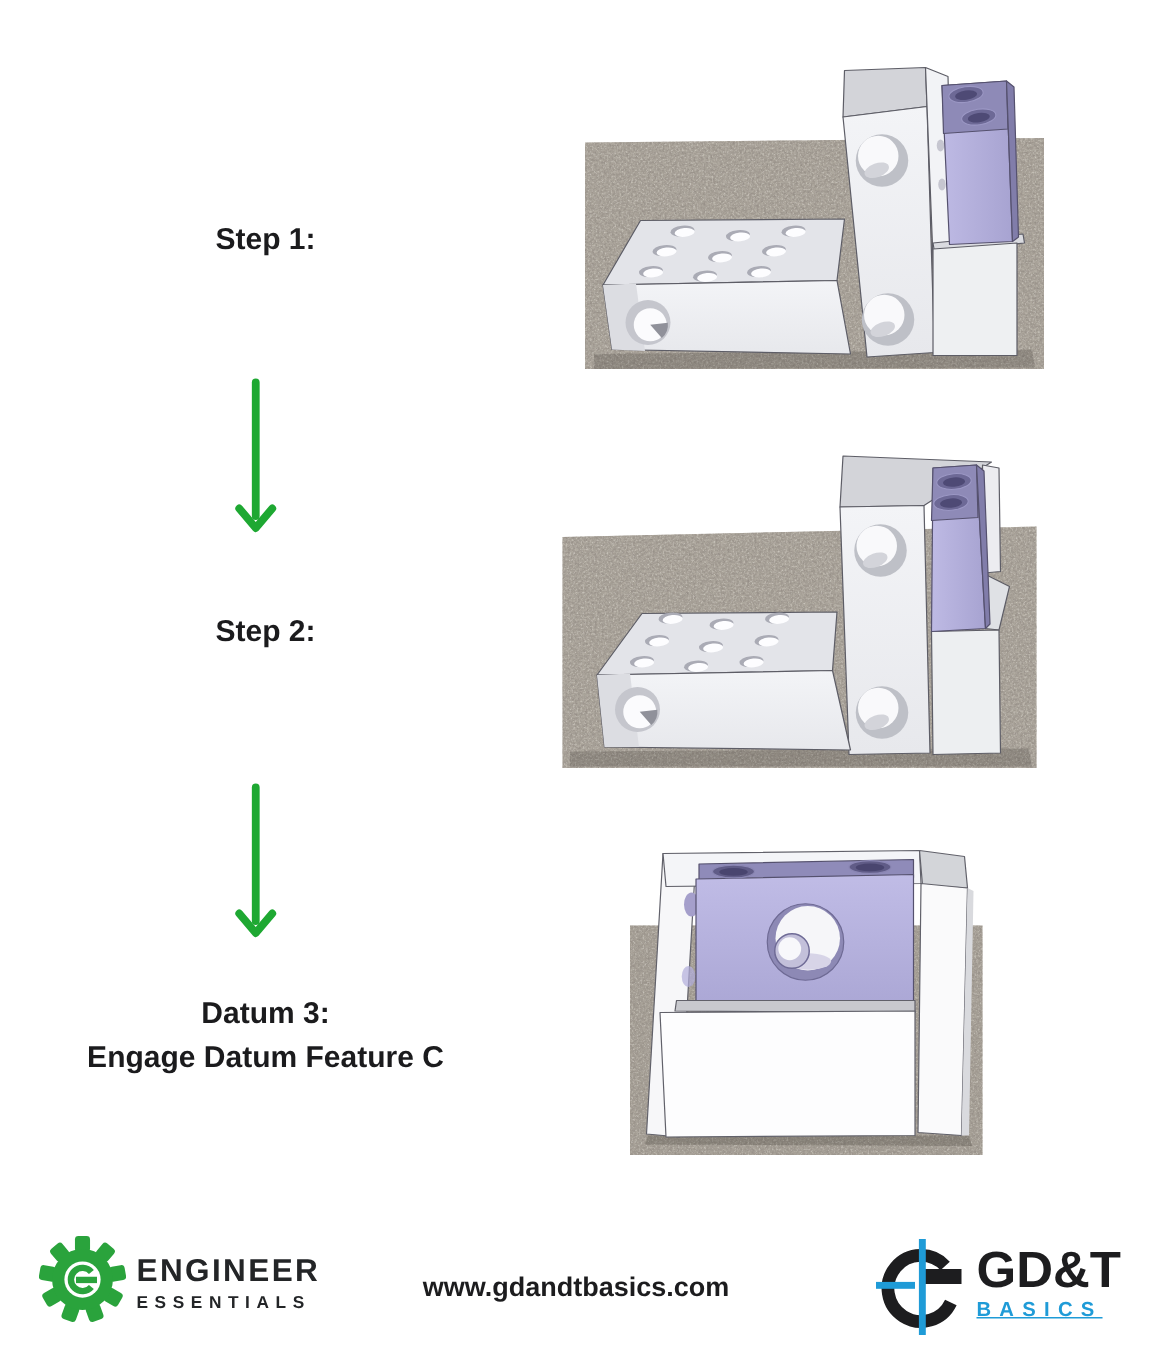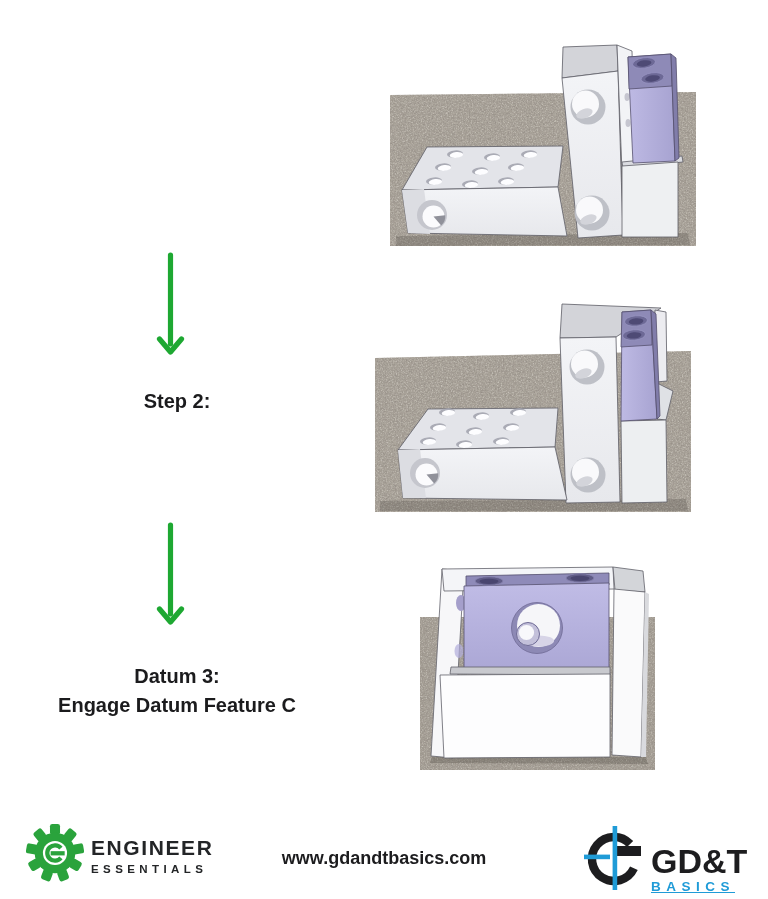--- a/index.html
+++ b/index.html
@@ -8,21 +8,21 @@
   .step-label{position:absolute;left:17px;width:320px;text-align:center;
               font-weight:bold;font-size:20px;line-height:29px;color:#1b1b1d;}
   .illus,.arrow{position:absolute;}
   .footer-item{position:absolute;}
   .ee-logo{left:26px;top:824px;display:flex;align-items:center;}
   .ee-text{margin-left:7px;padding-top:4px;}
   .ee-line1{font-size:21px;font-weight:bold;letter-spacing:1.6px;color:#232527;}
   .ee-line2{font-size:11.5px;font-weight:bold;letter-spacing:4.4px;color:#232527;margin-top:3px;}
   .site-url{left:50%;top:848px;transform:translateX(-50%);
             font-size:18px;font-weight:bold;color:#1c1c1e;}
-  .gdt-logo{left:581px;top:822px;display:flex;align-items:flex-end;}
+  .gdt-logo{left:581px;top:822px;display:flex;align-items:flex-start;}
   .gdt-text{margin-left:4px;padding-top:9px;}
   .gdt-line1{font-size:34px;font-weight:800;letter-spacing:0px;color:#1d1d1f;line-height:32px;}
   .gdt-line2{font-size:13.5px;font-weight:bold;letter-spacing:5.5px;color:#1f9bd7;margin-top:2px;text-decoration:underline;}
 </style>
 </head>
 <body>
 
 <div class="page">
 
   <svg width="0" height="0" style="position:absolute" aria-hidden="true">
@@ -68,20 +68,21 @@
       </g>
       <g id="bighole">
         <circle r="17.5" fill="#bec0c7"></circle>
         <circle cx="-2.5" cy="-3" r="13.5" fill="#f9f9fb"></circle>
         <ellipse cx="-3.5" cy="6.5" rx="8.5" ry="4.6" fill="#d3d4da" transform="rotate(-20 -3.5 6.5)"></ellipse>
       </g>
     </defs>
   </svg>
 
   <div class="step-label" style="top:146px">
+    <div>Step 1:</div>
   </div>
 
   <svg class="illus" style="left:385px;top:40px" width="315" height="212" viewBox="385 40 315 212">
     <g>
       <polygon points="390,95 696,92 696,246 390,246" fill="#b0aaa0"></polygon>
       <polygon points="390,95 696,92 696,246 390,246" filter="url(#graniteNoise)"></polygon>
       <polygon points="390,95 696,92 696,246 390,246" filter="url(#graniteLight)"></polygon>
     </g>
     <polygon points="396,236 688,233 690,245 396,246" fill="rgba(55,50,45,0.22)"></polygon>
     <g stroke="#5d5d66" stroke-width="0.8" stroke-linejoin="round">
@@ -119,21 +120,21 @@
     <use href="#bighole" transform="translate(592,213)"></use>
   </svg>
 
   <svg class="arrow" style="left:152px;top:250px" width="38" height="110" viewBox="0 0 38 110">
     <g fill="none" stroke="#1ea832" stroke-width="5.2" stroke-linecap="round" stroke-linejoin="round">
       <path d="M18.5,5 L18.5,94"></path>
       <path d="M7.5,89 L18.5,102 L29.5,89"></path>
     </g>
   </svg>
 
-  <div class="step-label" style="top:387px">
+  <div class="step-label" style="top:407px">
     <div>Step 2:</div>
   </div>
 
   <svg class="illus" style="left:373px;top:295px" width="320" height="218" viewBox="373 295 320 218">
     <g>
       <polygon points="375,358 691,351 691,512 375,512" fill="#b0aaa0"></polygon>
       <polygon points="375,358 691,351 691,512 375,512" filter="url(#graniteNoise)"></polygon>
       <polygon points="375,358 691,351 691,512 375,512" filter="url(#graniteLight)"></polygon>
     </g>
     <polygon points="380,501 686,499 688,511 380,511" fill="rgba(55,50,45,0.22)"></polygon>

